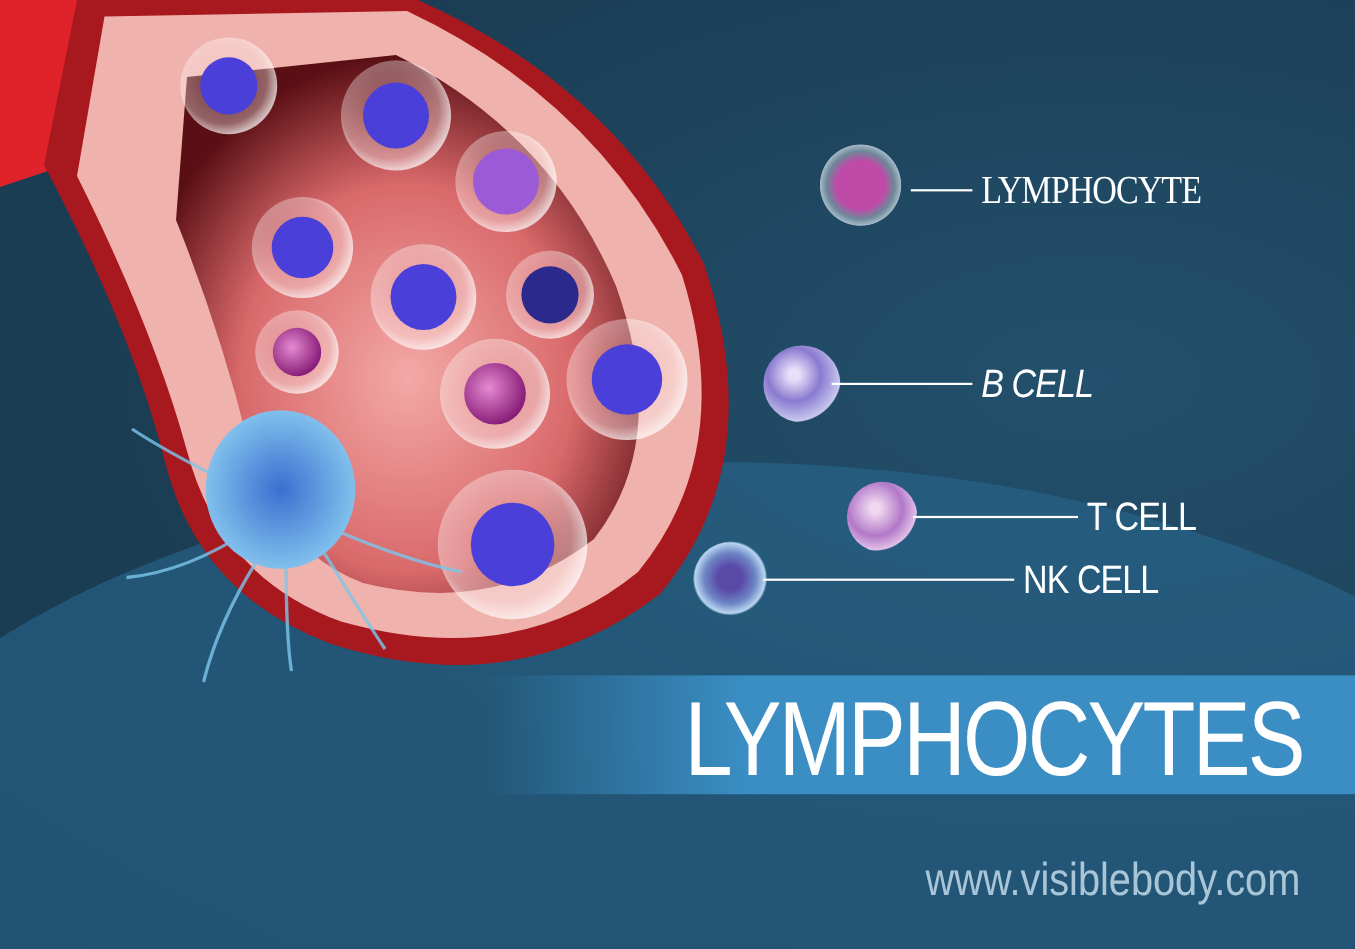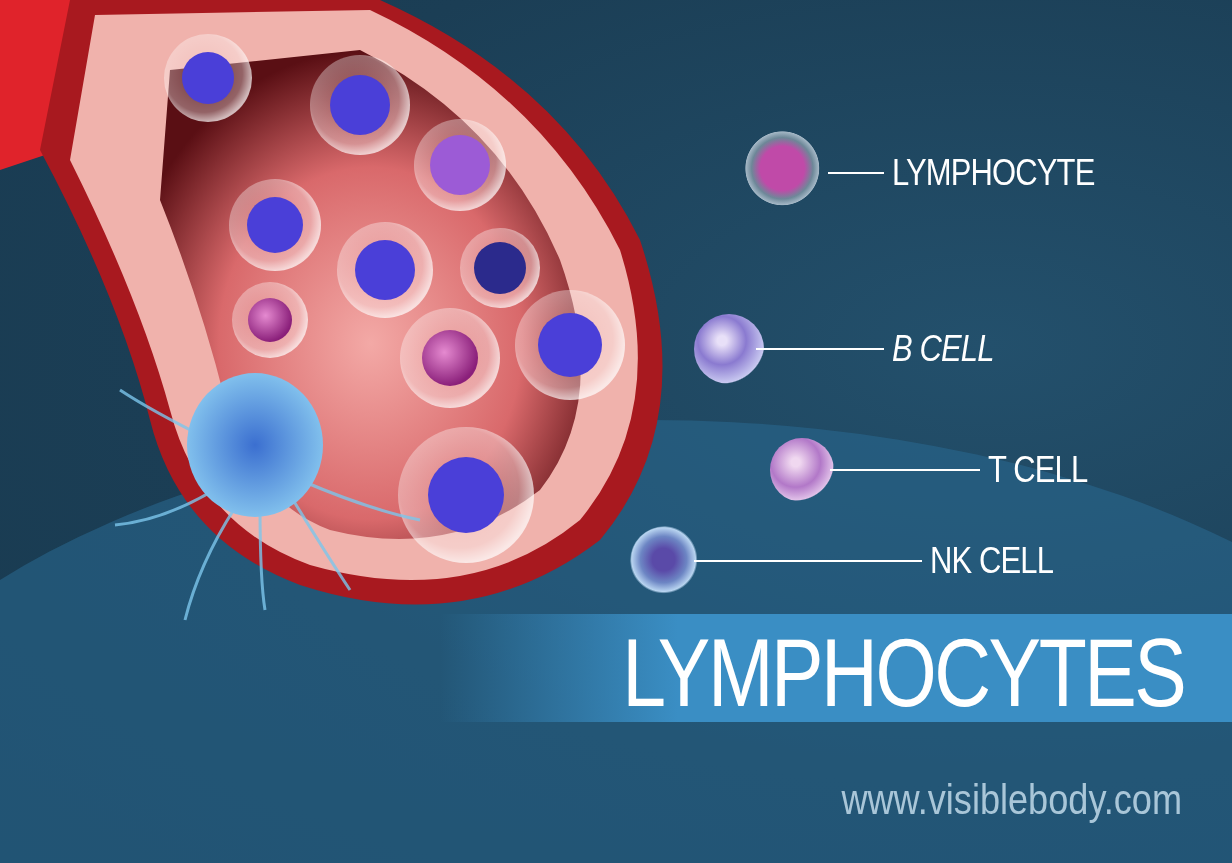--- a/index.html
+++ b/index.html
@@ -81,39 +81,39 @@
         <path d="M240,500 Q200,560 185,620"></path>
       <path d="M260,505 Q260,580 265,610"></path>
         <path d="M290,495 Q330,560 350,590"></path>
       <path d="M300,480 Q370,510 420,520"></path>
         <path d="M210,440 Q150,410 120,390"></path>
     </g>
     <ellipse cx="255" cy="445" rx="68" ry="72" fill="url(#mac)"></ellipse>
   </g>
 </svg>
 
-<div class="label-row" style="left:740px; top:126px;">
+<div class="label-row" style="left:740px; top:126px;font-family:Liberation Serif, serif;">
   <div class="cell-icon" style="width:94px;height:94px;background:radial-gradient(circle at 45% 45%, #c04aa8 0 30%, rgba(255,255,255,0.35) 42%, rgba(220,230,240,0.7) 50%, transparent 51%);"></div>
   <div class="leader" style="width:56px; margin-left:-6px;"></div>
   <span class="cell-label">LYMPHOCYTE</span>
 </div>
 
 <div class="label-row" style="left:694px; top:314px;font-style:italic;">
   <div class="cell-icon" style="width:70px;height:70px;background:radial-gradient(circle at 40% 38%, #e8e0f8 0 8%, #8a7ad0 40%, #c8c8f0 70%, transparent 72%);"></div>
   <div class="leader" style="width:128px; margin-left:-8px;"></div>
   <span class="cell-label">B CELL</span>
 </div>
 
 <div class="label-row" style="left:770px; top:438px;">
   <div class="cell-icon" style="width:64px;height:64px;background:radial-gradient(circle at 40% 38%, #f0d8f0 0 8%, #b278c8 45%, #e0c0e8 68%, transparent 70%);"></div>
   <div class="leader" style="width:150px; margin-left:-4px;"></div>
   <span class="cell-label">T CELL</span>
 </div>
 
-<div class="label-row" style="left:630px; top:526px;align-items:center;">
+<div class="label-row" style="left:630px; top:492px;align-items:center;">
   <div class="cell-icon" style="width:70px;height:70px;background:radial-gradient(circle at 48% 48%, #5a4aa8 0 22%, #6d86c4 45%, #b8d4f0 62%, transparent 66%);"></div>
   <div class="leader" style="width:228px; margin-left:-6px;"></div>
   <span class="cell-label">NK CELL</span>
 </div>
 
 <div class="banner">
   <span class="banner-title">LYMPHOCYTES</span>
 </div>
 
 <span class="url">www.visiblebody.com</span>

